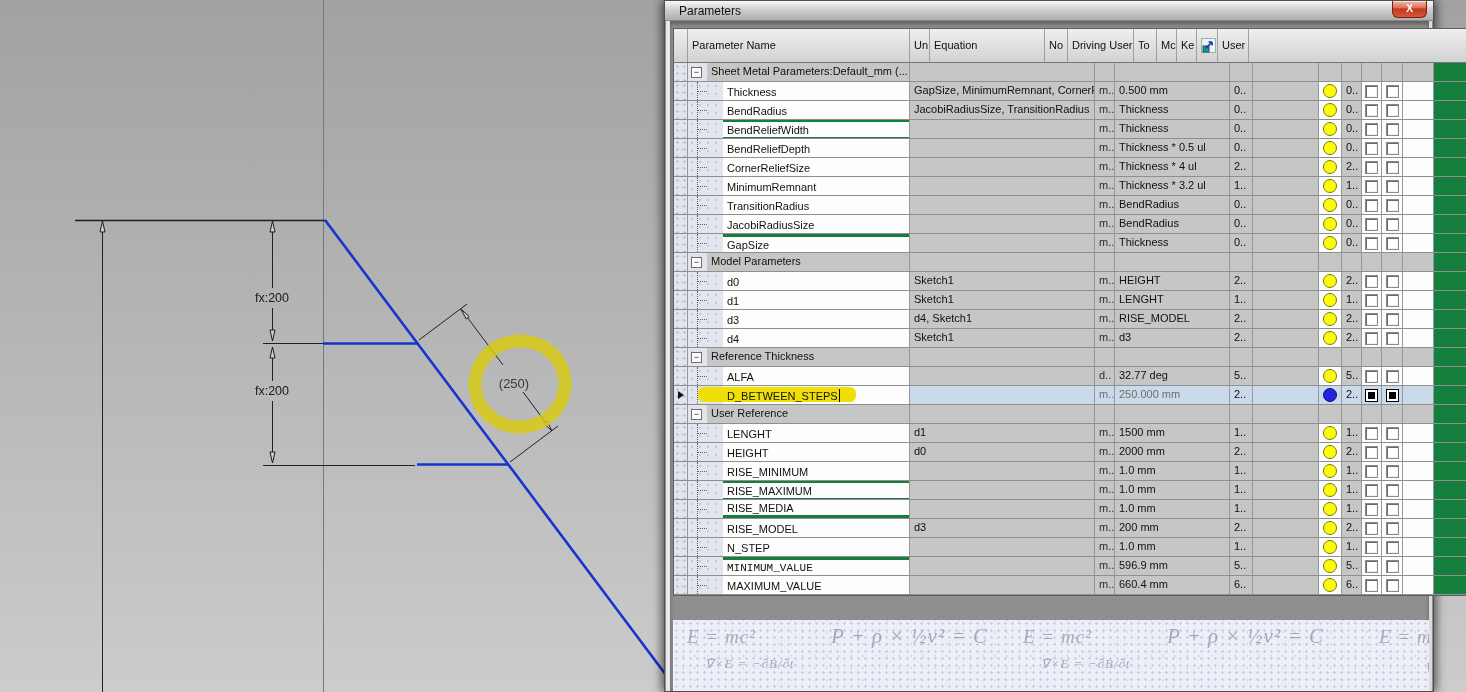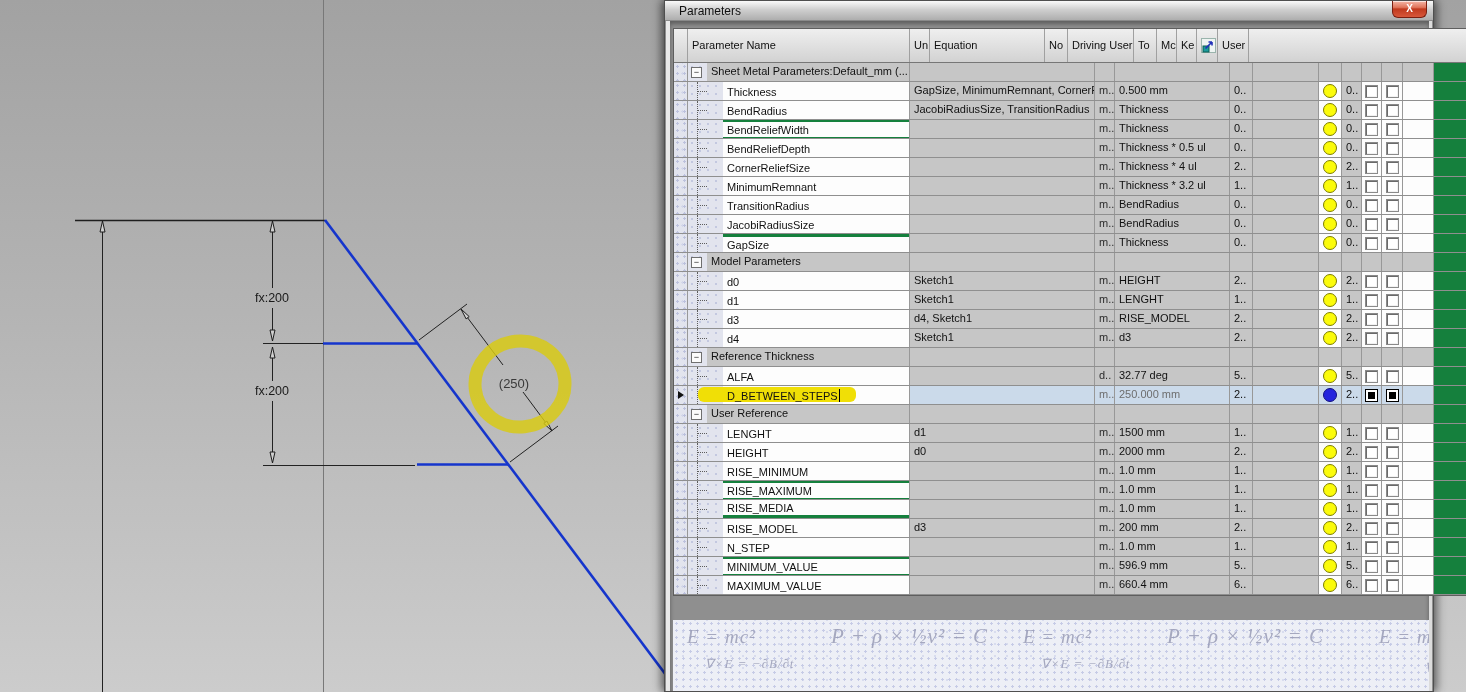--- a/index.html
+++ b/index.html
@@ -809,21 +809,21 @@
               <div class="c w cbc" style="width: 20px; flex: 0 0 auto;">
                 <i class="cb"></i>
               </div>
               <div class="c w cbc" style="width: 21px; flex: 0 0 auto;">
                 <i class="cb"></i>
               </div>
               <div class="c w" style="width: 31px; flex: 0 0 auto;"></div>
             </div>
             <div class="tr">
               <div class="c rh" style="width: 14px; flex: 0 0 auto;"></div>
-              <div class="c " style="width: 222px; flex: 0 0 auto; padding: 0px; align-items: center;">
+              <div class="c " style="width: 222px; flex: 0 0 auto; padding: 0px; align-items: flex-end; font-family: Liberation Mono, monospace;">
                 <span class="tz"></span>
                 <span class="nmwrap">
                   <span class="nm">MINIMUM_VALUE</span>
                 </span>
               </div>
               <div class="c g" style="width: 185px; flex: 0 0 auto;"></div>
               <div class="c g un" style="width: 20px; flex: 0 0 auto;">m..</div>
               <div class="c g eq" style="width: 115px; flex: 0 0 auto;">596.9 mm</div>
               <div class="c g" style="width: 23px; flex: 0 0 auto;">5..</div>
               <div class="c g" style="width: 66px; flex: 0 0 auto;"></div>

